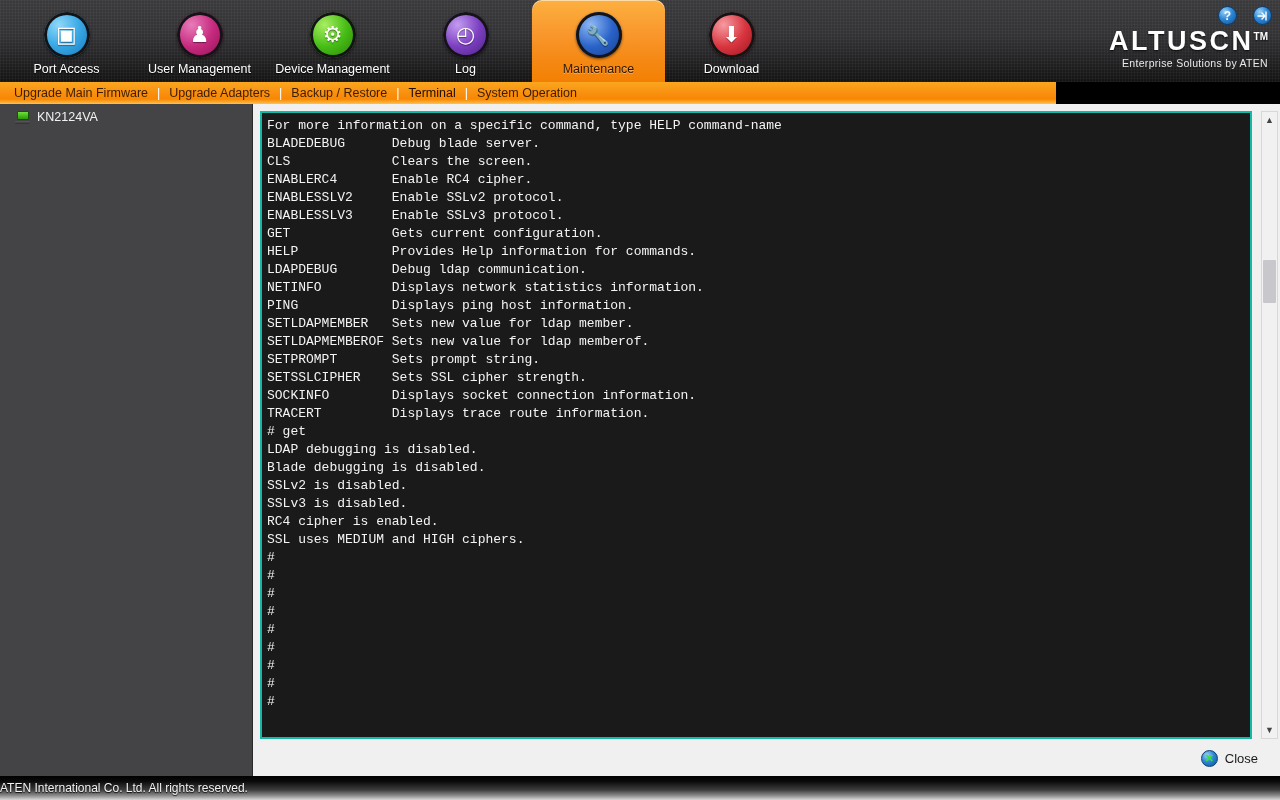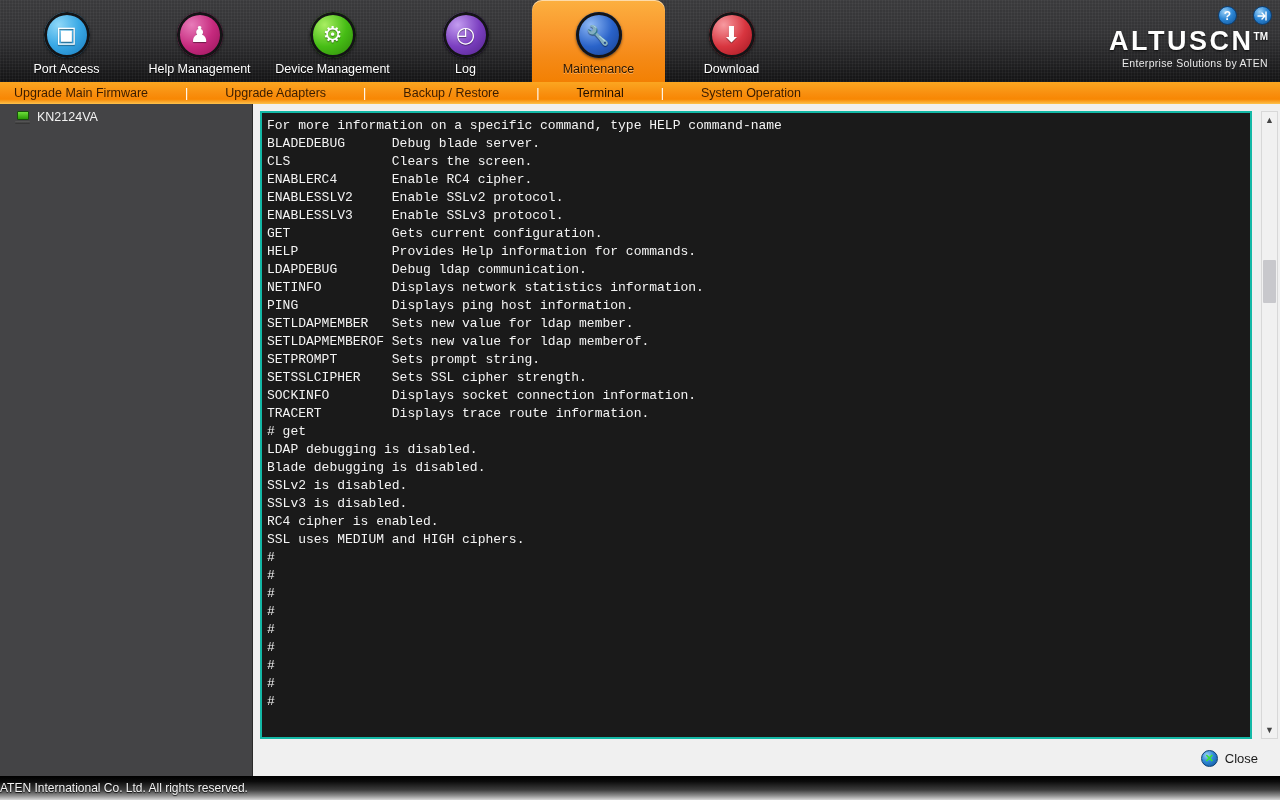--- a/index.html
+++ b/index.html
@@ -80,24 +80,24 @@
     color: #fefefe; line-height: 1;
     text-shadow: 0 1px 2px rgba(0,0,0,0.8);
   }
   .brand .b1 sup { font-size: 10px; letter-spacing: 0; vertical-align: super; }
   .brand .b2 {
     font-size: 10.5px; color: #e9e9e9; letter-spacing: 0.3px; margin-top: 2px;
   }
 
   
   .subnav {
-    position: absolute; left: 0; top: 82px; width: 1280px; height: 22px;
+    position: absolute; left: 0; top: 82px; width: 1056px; height: 22px;
     background: linear-gradient(180deg, #fba620 0%, #f99010 50%, #f88703 78%, #fdc24d 100%);
     display: flex; align-items: center; padding-left: 14px;
-    font-size: 12.5px; color: #2e1600; gap: 28px;
+    font-size: 12.5px; color: #2e1600;
   }
   .subnav .item { cursor: pointer; white-space: nowrap; color: #3a1c00; }
   .subnav .item.active { font-weight: normal; color: #1f0d00; }
   .subnav .sep { color: #fff; margin: 0 9px; }
 
   
   .sidebar {
     position: absolute; left: 0; top: 104px; width: 253px; height: 672px;
     background: #444446;
     border-right: 1px solid #2a2a2a;
@@ -188,21 +188,21 @@
         <div class="tab">
           <div class="ic ic-portaccess">
             <span class="glyph">▣</span>
           </div>
           <div class="lbl">Port Access</div>
         </div>
         <div class="tab">
           <div class="ic ic-user">
             <span class="glyph">♟</span>
           </div>
-          <div class="lbl">Help Management</div>
+          <div class="lbl">User Management</div>
         </div>
         <div class="tab">
           <div class="ic ic-device">
             <span class="glyph">⚙</span>
           </div>
           <div class="lbl">Device Management</div>
         </div>
         <div class="tab">
           <div class="ic ic-log">
             <span class="glyph">◴</span>

